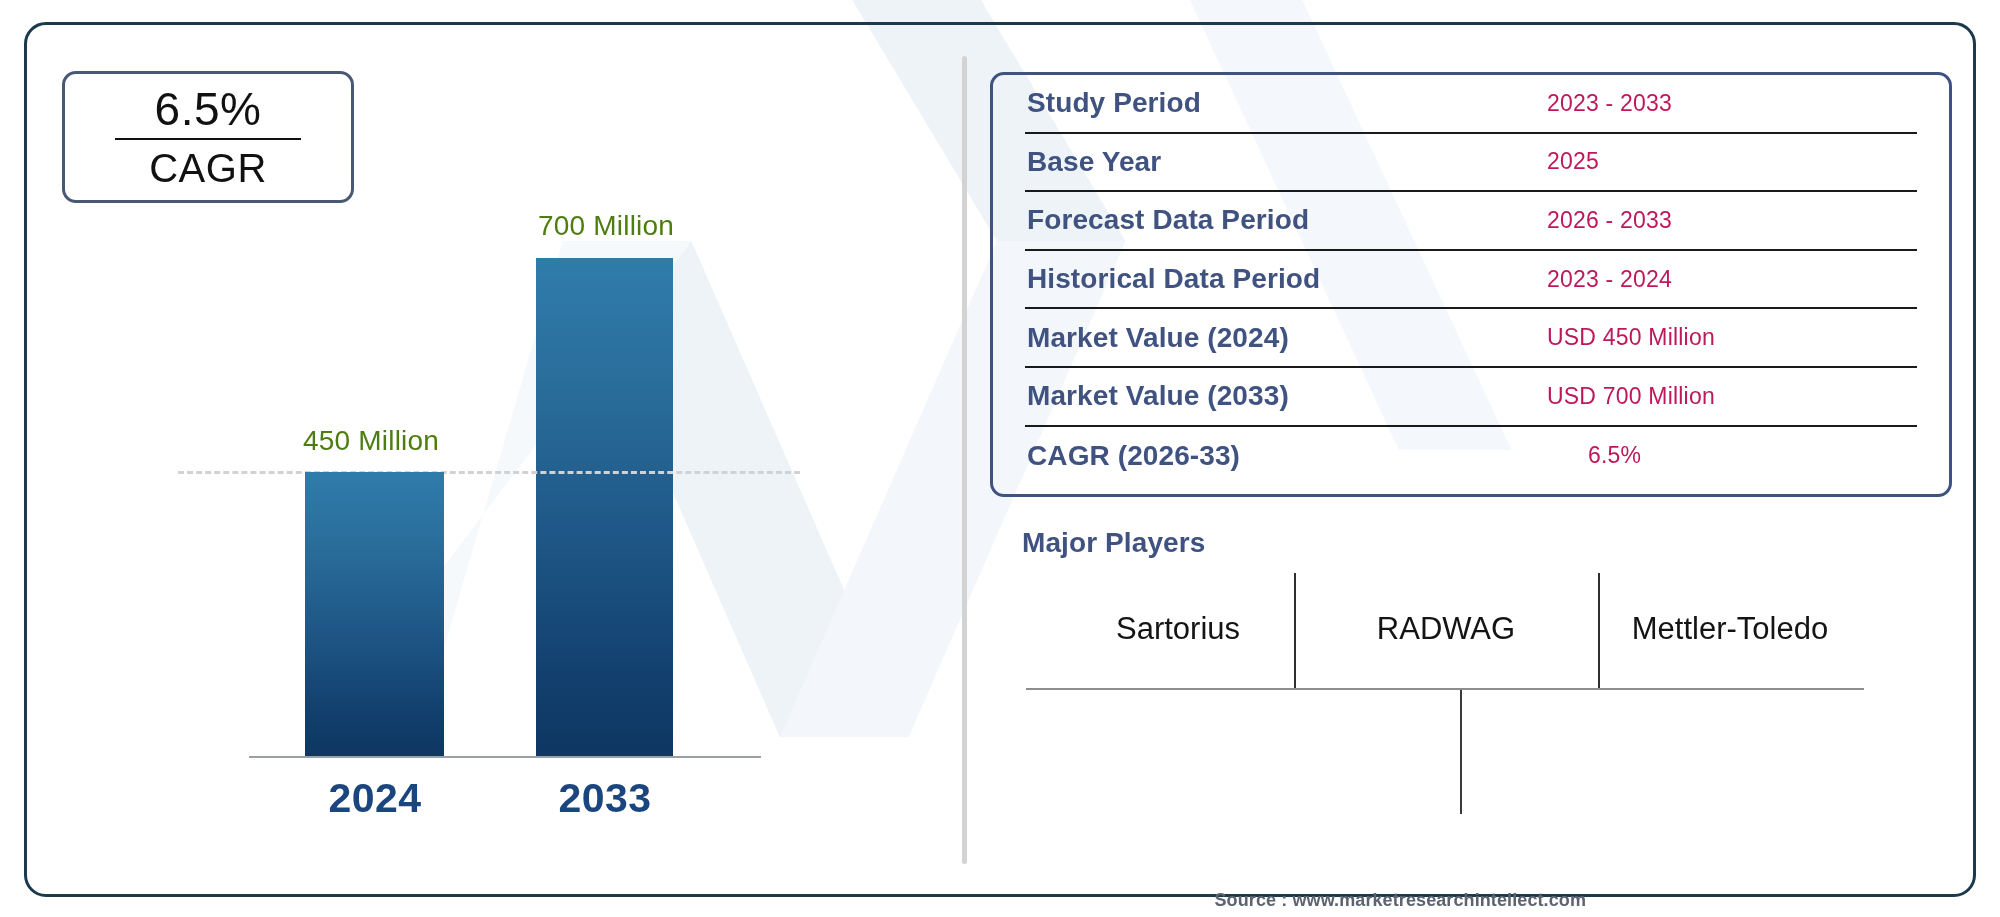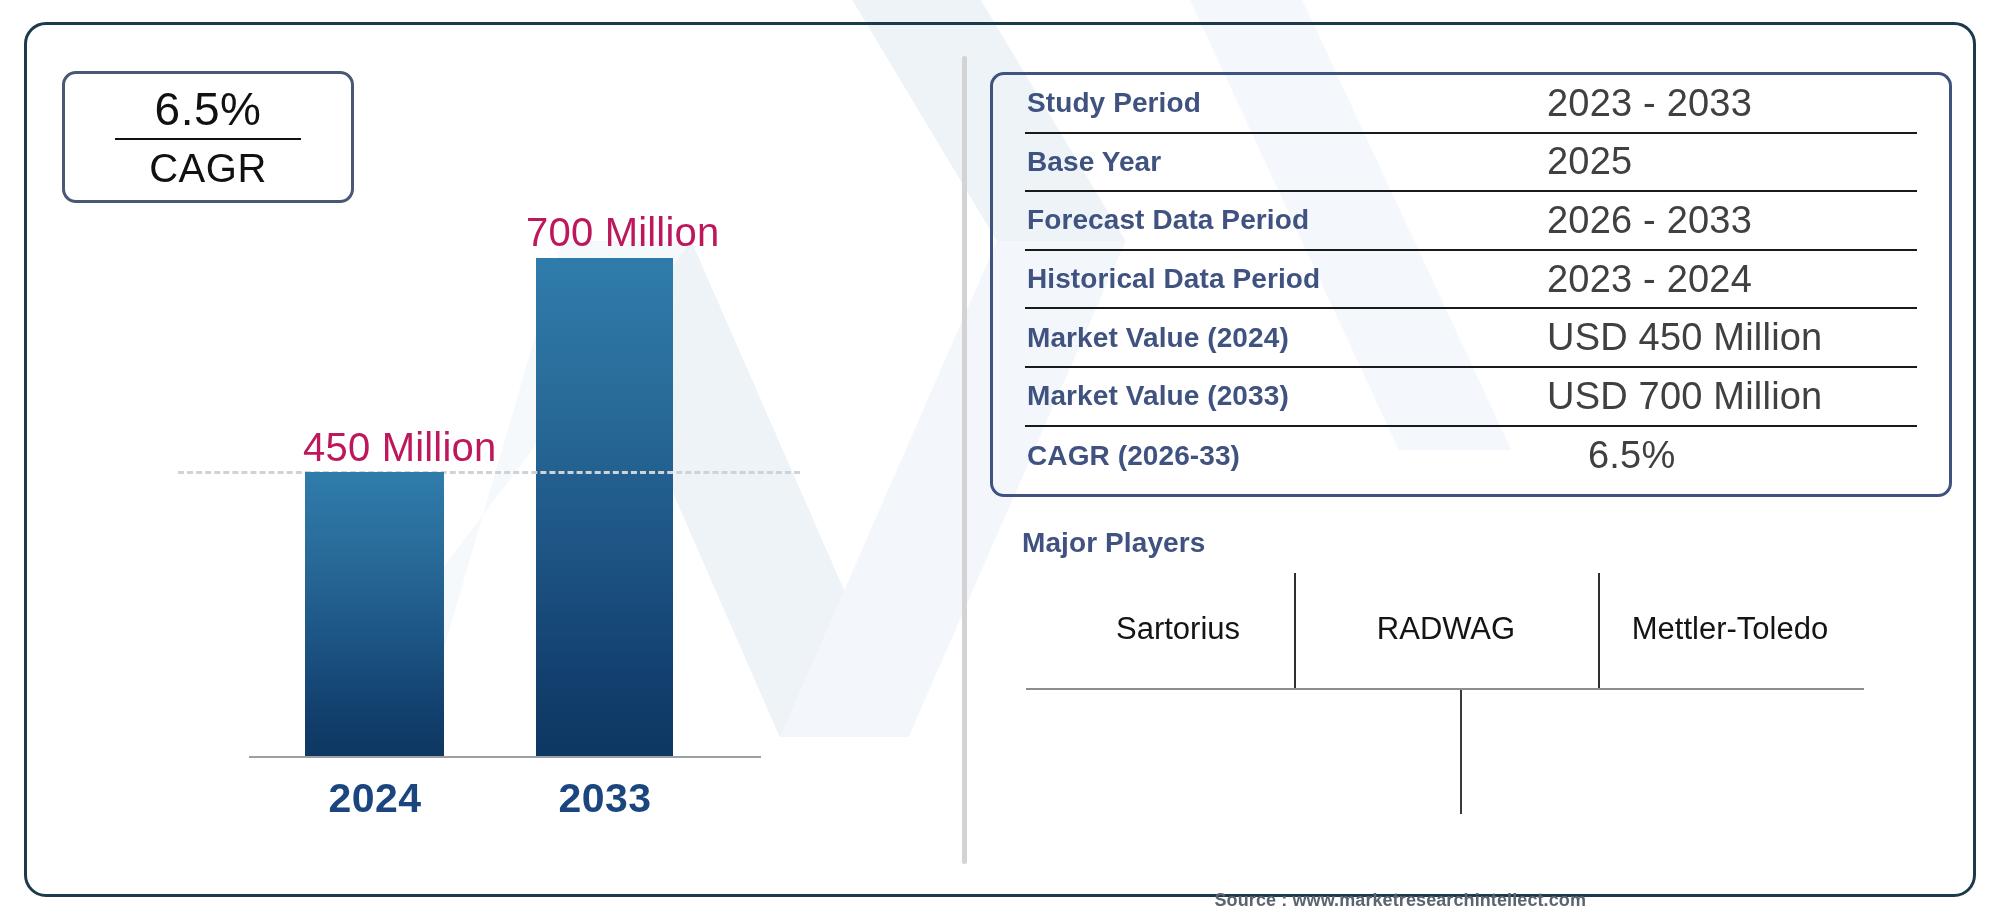--- a/index.html
+++ b/index.html
@@ -94,22 +94,22 @@
   }
   .bar {
     position: absolute;
     background: linear-gradient(180deg, #2f7cab 0%, #2a6e9c 24%, #1d5585 58%, #123f6d 85%, #0e3762 100%);
   }
   .bar-2024 { left: 305px; top: 472px; width: 139px; height: 285px; }
   .bar-2033 { left: 536px; top: 258px; width: 137px; height: 499px; }
 
   .bar-value {
     position: absolute;
-    font-size: 40px;
-    color: #be185d;
+    font-size: 28px;
+    color: #4d7c0f;
     font-weight: 400;
     white-space: nowrap;
     letter-spacing: 0.2px;
   }
   .val-2024 { left: 303px; top: 425px; width: 160px; text-align: left; }
   .val-2033 { left: 526px; top: 210px; width: 160px; text-align: center; }
 
   .bar-label {
     position: absolute;
     font-size: 41px;
@@ -152,22 +152,22 @@
   .info-row:last-child { border-bottom: none; gap: 41px; }
   .info-key {
     width: 520px;
     font-size: 28px;
     font-weight: 700;
     color: #3f5280;
     letter-spacing: 0.1px;
   }
   .info-val {
     flex: 1;
-    font-size: 38px;
-    color: #404040;
+    font-size: 23px;
+    color: #be185d;
     letter-spacing: 0.2px;
   }
 
   
   .players-title {
     position: absolute;
     left: 1022px; top: 527px;
     font-size: 28px;
     font-weight: 700;
     color: #3f5280;

